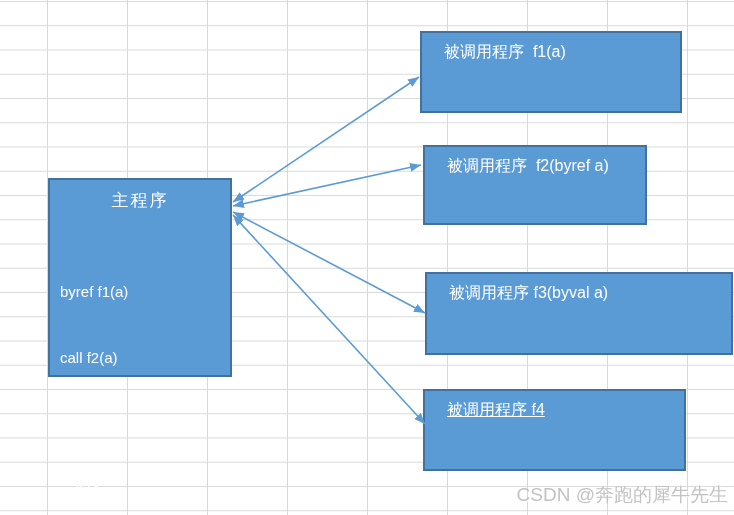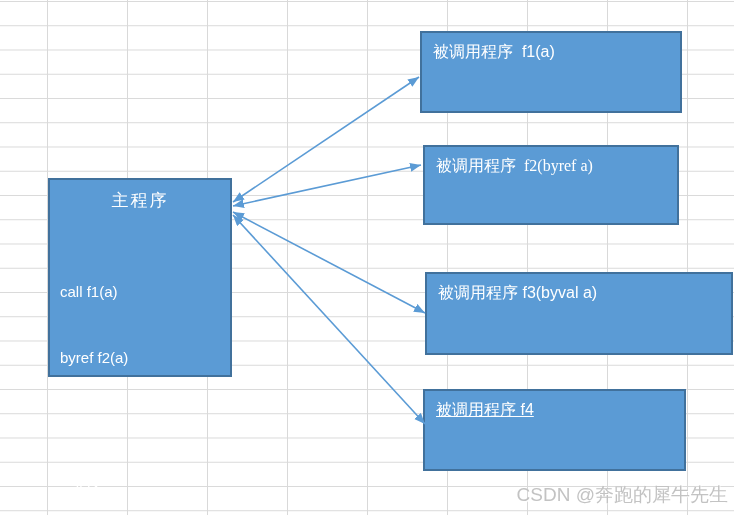--- a/index.html
+++ b/index.html
@@ -18,41 +18,42 @@
   }
   .shape {
     position: absolute;
     box-sizing: border-box;
     background: #5b9bd5;
     border: 2px solid #41719c;
     color: #ffffff;
   }
   #main-box  { left: 48px;  top: 178px; width: 184px; height: 199px; }
   #box-f1    { left: 420px; top: 31px;  width: 262px; height: 82px; }
-  #box-f2    { left: 423px; top: 145px; width: 256px; height: 80px; font-family: Liberation Serif, serif; }
+  #box-f2    { left: 423px; top: 145px; width: 224px; height: 80px; }
   #box-f3    { left: 425px; top: 272px; width: 308px; height: 83px; }
   #box-f4    { left: 423px; top: 389px; width: 263px; height: 82px; text-decoration: underline; }
   .main-title {
     margin-top: 9px;
     text-align: center;
     font-size: 17px;
     letter-spacing: 2px;
     white-space: pre;
   }
   .call-list {
     margin-top: 25px;
     padding-left: 10px;
     font-size: 15px;
     line-height: 22px;
     white-space: pre;
   }
   .shape-label {
     padding: 9px 8px 0 11px;
     font-size: 16px;
     white-space: pre;
+    margin-left: 11px;
   }
   #arrow-layer {
     position: absolute;
     left: 0; top: 0;
     width: 734px; height: 515px;
     pointer-events: none;
   }
   #arrow-layer line {
     stroke: #5b9bd5;
     stroke-width: 1.6;
@@ -70,22 +71,22 @@
   }
 </style>
 </head>
 <body>
 
 <div class="canvas">
 
   <div class="shape" id="main-box">
     <div class="main-title">主程序</div>
     <div class="call-list">
-      <div>call f1(a)</div>
-      <div>byref f2(a)</div>
+      <div>byref f1(a)</div>
+      <div>call f2(a)</div>
       <div>call f3(a)</div>
       <div>call f4</div>
     </div>
   </div>
 
   <div class="shape" id="box-f1">
     <div class="shape-label">被调用程序  f1(a)</div>
   </div>
   <div class="shape" id="box-f2">
     <div class="shape-label">被调用程序  f2(byref a)</div>

